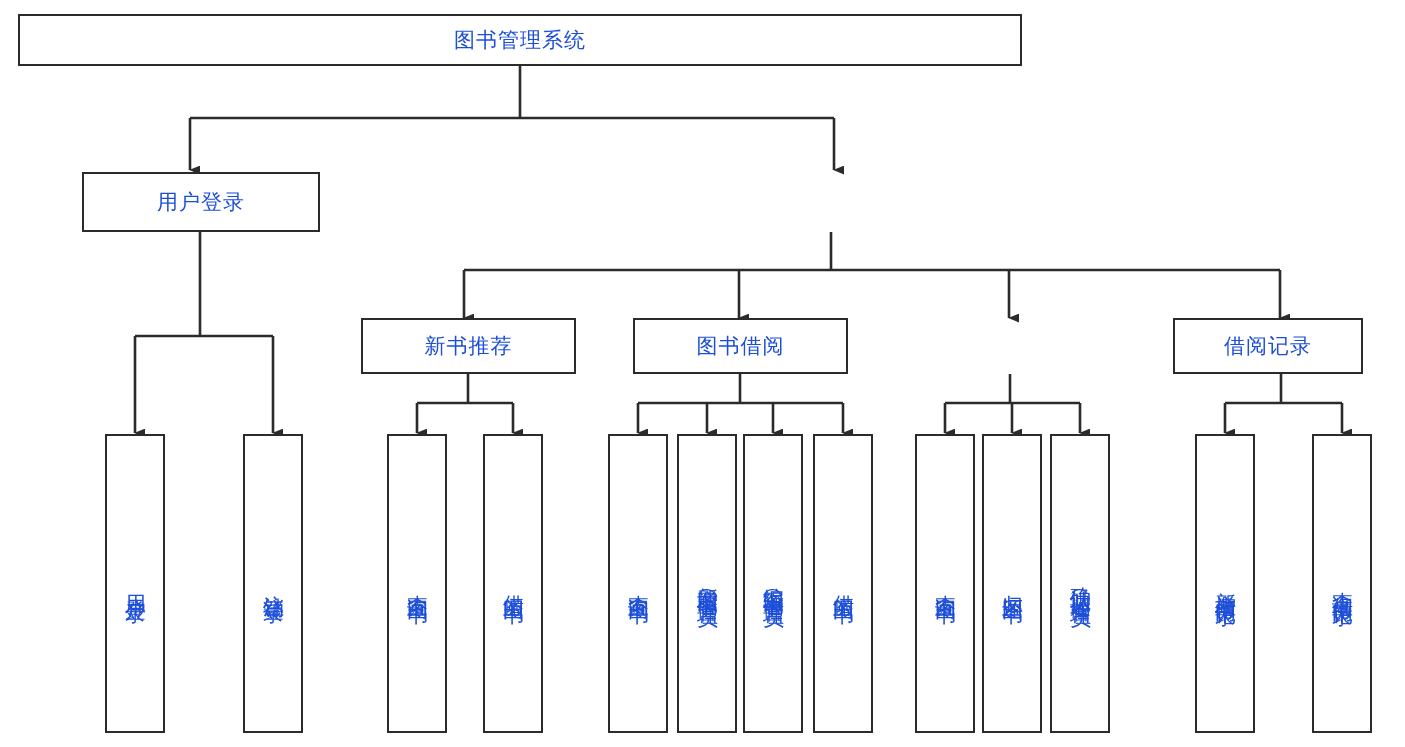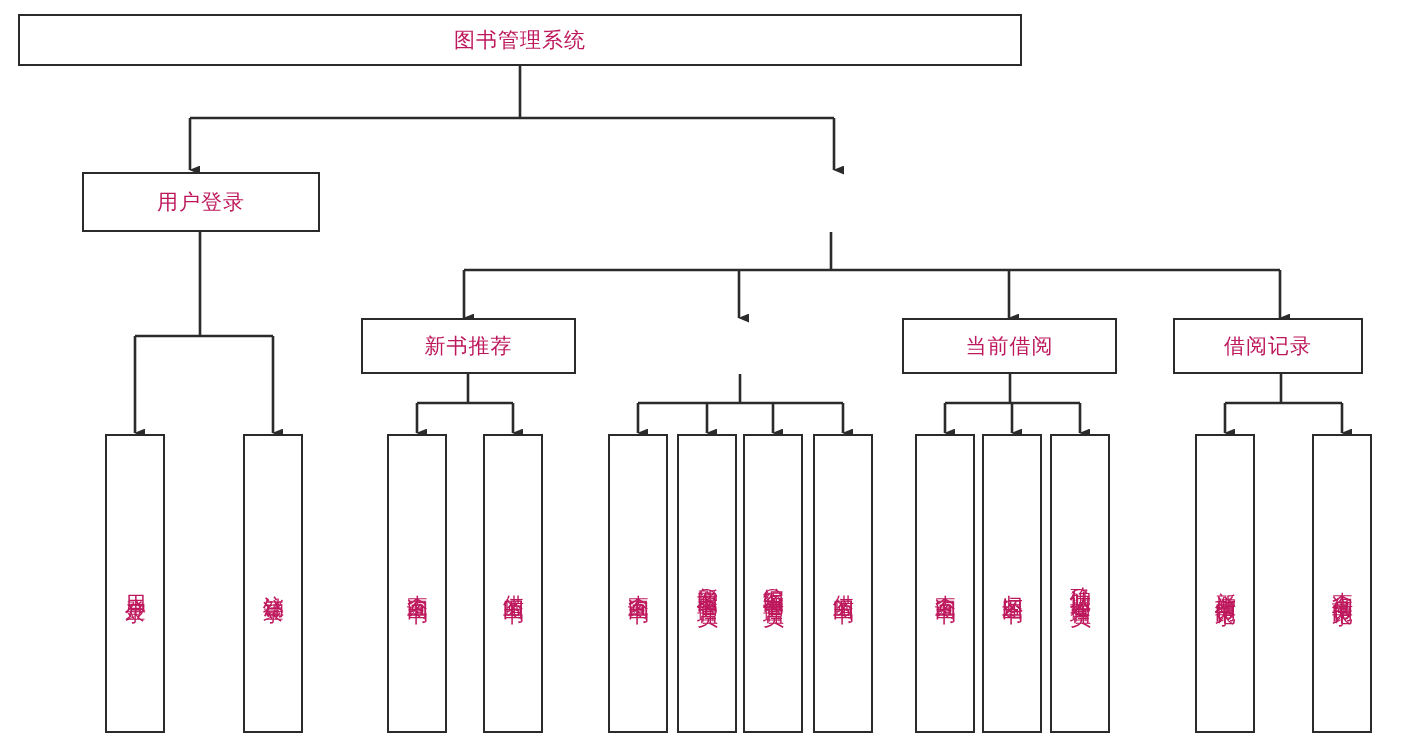--- a/index.html
+++ b/index.html
@@ -29,21 +29,21 @@
     position: absolute;
     box-sizing: border-box;
     background: #ffffff;
     border: 2px solid #2b2b2b;
     display: flex;
     align-items: center;
     justify-content: center;
     z-index: 2;
   }
   .node-label {
-    color: #be185d;
+    color: #1d4ed8;
     line-height: 1.18;
     text-align: center;
     white-space: nowrap;
   }
   .node-box.horizontal .node-label {
     font-size: 21px;
     letter-spacing: 1px;
   }
   .node-box.vertical {
     align-items: center;
@@ -130,22 +130,22 @@
     <span class="node-label">图书管理系统</span>
   </div>
 
   <div class="node-box horizontal" style="left:82px; top:172px; width:238px; height:60px;">
     <span class="node-label">用户登录</span>
   </div>
 
   <div class="node-box horizontal" style="left:361px; top:318px; width:215px; height:56px;">
     <span class="node-label">新书推荐</span>
   </div>
-  <div class="node-box horizontal" style="left:902px; top:318px; width:215px; height:56px;">
-    <span class="node-label">当前借阅</span>
+  <div class="node-box horizontal" style="left:633px; top:318px; width:215px; height:56px;">
+    <span class="node-label">图书借阅</span>
   </div>
   <div class="node-box horizontal" style="left:1173px; top:318px; width:190px; height:56px;">
     <span class="node-label">借阅记录</span>
   </div>
 
   <div class="node-box vertical" style="left:105px; top:434px; width:60px; height:299px;">
     <span class="node-label">用户登录</span>
   </div>
   <div class="node-box vertical" style="left:243px; top:434px; width:60px; height:299px;">
     <span class="node-label">注销登录</span>

